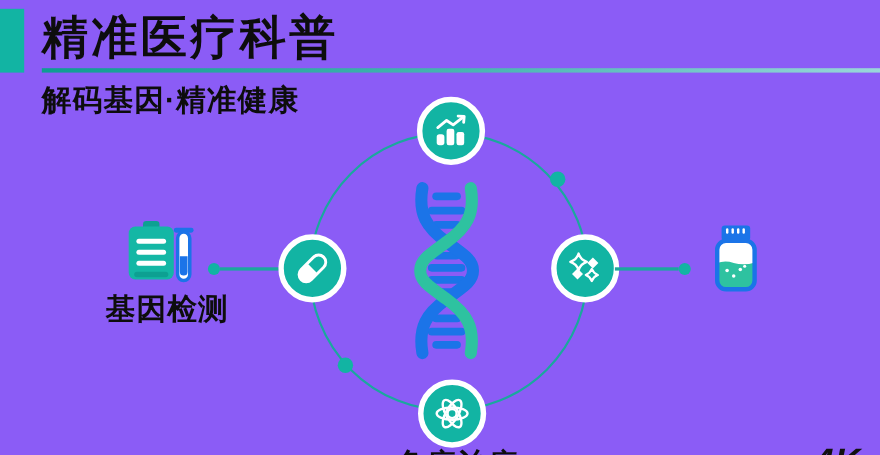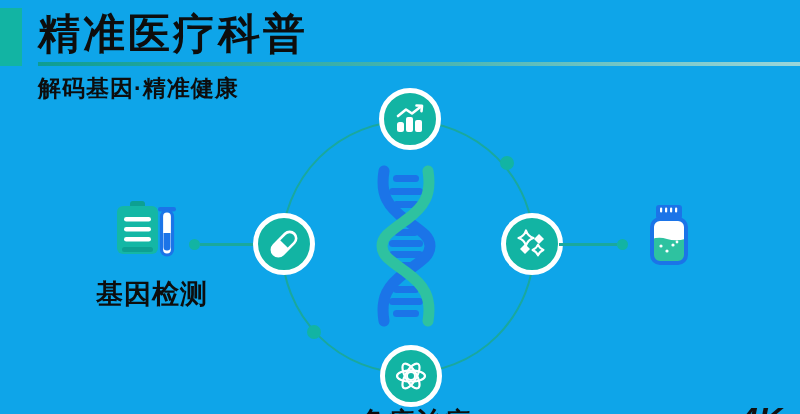--- a/index.html
+++ b/index.html
@@ -6,28 +6,28 @@
     --teal:#12b4a3;
     --teal-dark:#0da092;
     --ring:#1aa89d;
     --blue:#1b74e8;
     --dna-teal:#2ec2a0;
     --ink:#0d0d0d;
   }
   *{margin:0;padding:0;box-sizing:border-box;}
   html,body{width:800px;height:414px;}
   body{font-family:"Liberation Sans","DejaVu Sans",sans-serif;background:#fff;}
-  #stage{position:relative;width:800px;height:414px;background:#0ea5e9;overflow:hidden;}
+  #stage{position:relative;width:800px;height:414px;background:#8b5cf6;overflow:hidden;}
 
   
   .accent-bar{position:absolute;left:0;top:8px;width:22px;height:58px;background:var(--teal);}
   .title{position:absolute;left:38px;top:6px;font-size:42px;font-weight:900;color:var(--ink);letter-spacing:3px;white-space:nowrap;}
   .title-underline{position:absolute;left:38px;top:62px;width:762px;height:4px;
     background:linear-gradient(to right,#0e9d92,#4db7b4 55%,#9ad6da);}
-  .subtitle{position:absolute;left:38px;top:73px;font-size:23px;font-weight:800;color:var(--ink);letter-spacing:1px;white-space:nowrap;}
+  .subtitle{position:absolute;left:38px;top:73px;font-size:27px;font-weight:800;color:var(--ink);letter-spacing:1px;white-space:nowrap;}
 
   
   .ring{position:absolute;left:281px;top:120px;width:254px;height:254px;border:2px solid var(--ring);border-radius:50%;}
   .ring-dot{position:absolute;width:14px;height:14px;border-radius:50%;background:var(--teal);}
   .ring-dot.ne{left:500px;top:156px;}
   .ring-dot.sw{left:307px;top:325px;}
 
   
   .node{position:absolute;width:62px;height:62px;border-radius:50%;background:var(--teal);
     border:5px solid #fff;display:flex;align-items:center;justify-content:center;}
@@ -45,21 +45,21 @@
   .connector-line.right{left:559px;width:58px;}
   .connector-dot{position:absolute;width:11px;height:11px;border-radius:50%;background:var(--teal);top:239px;}
   .connector-dot.left{left:189px;}
   .connector-dot.right{left:617px;}
 
   
   .side-icon{position:absolute;}
   .side-icon.gene{left:110px;top:198px;}
   .side-icon.drug{left:647px;top:204px;}
   .item-label{position:absolute;font-size:27px;font-weight:800;color:var(--ink);letter-spacing:1px;white-space:nowrap;}
-  .item-label.gene{left:96px;top:276px;text-align:center;}
+  .item-label.gene{left:96px;top:263px;text-align:center;}
   .item-label.drug{left:631px;top:263px;}
   .item-label.immuno{left:360px;top:404px;}
 
   
   .watermark{position:absolute;left:740px;top:401px;font-size:32px;font-weight:900;font-style:italic;color:#111;letter-spacing:1px;}
 </style>
 </head>
 <body>
 
 <div id="stage">

